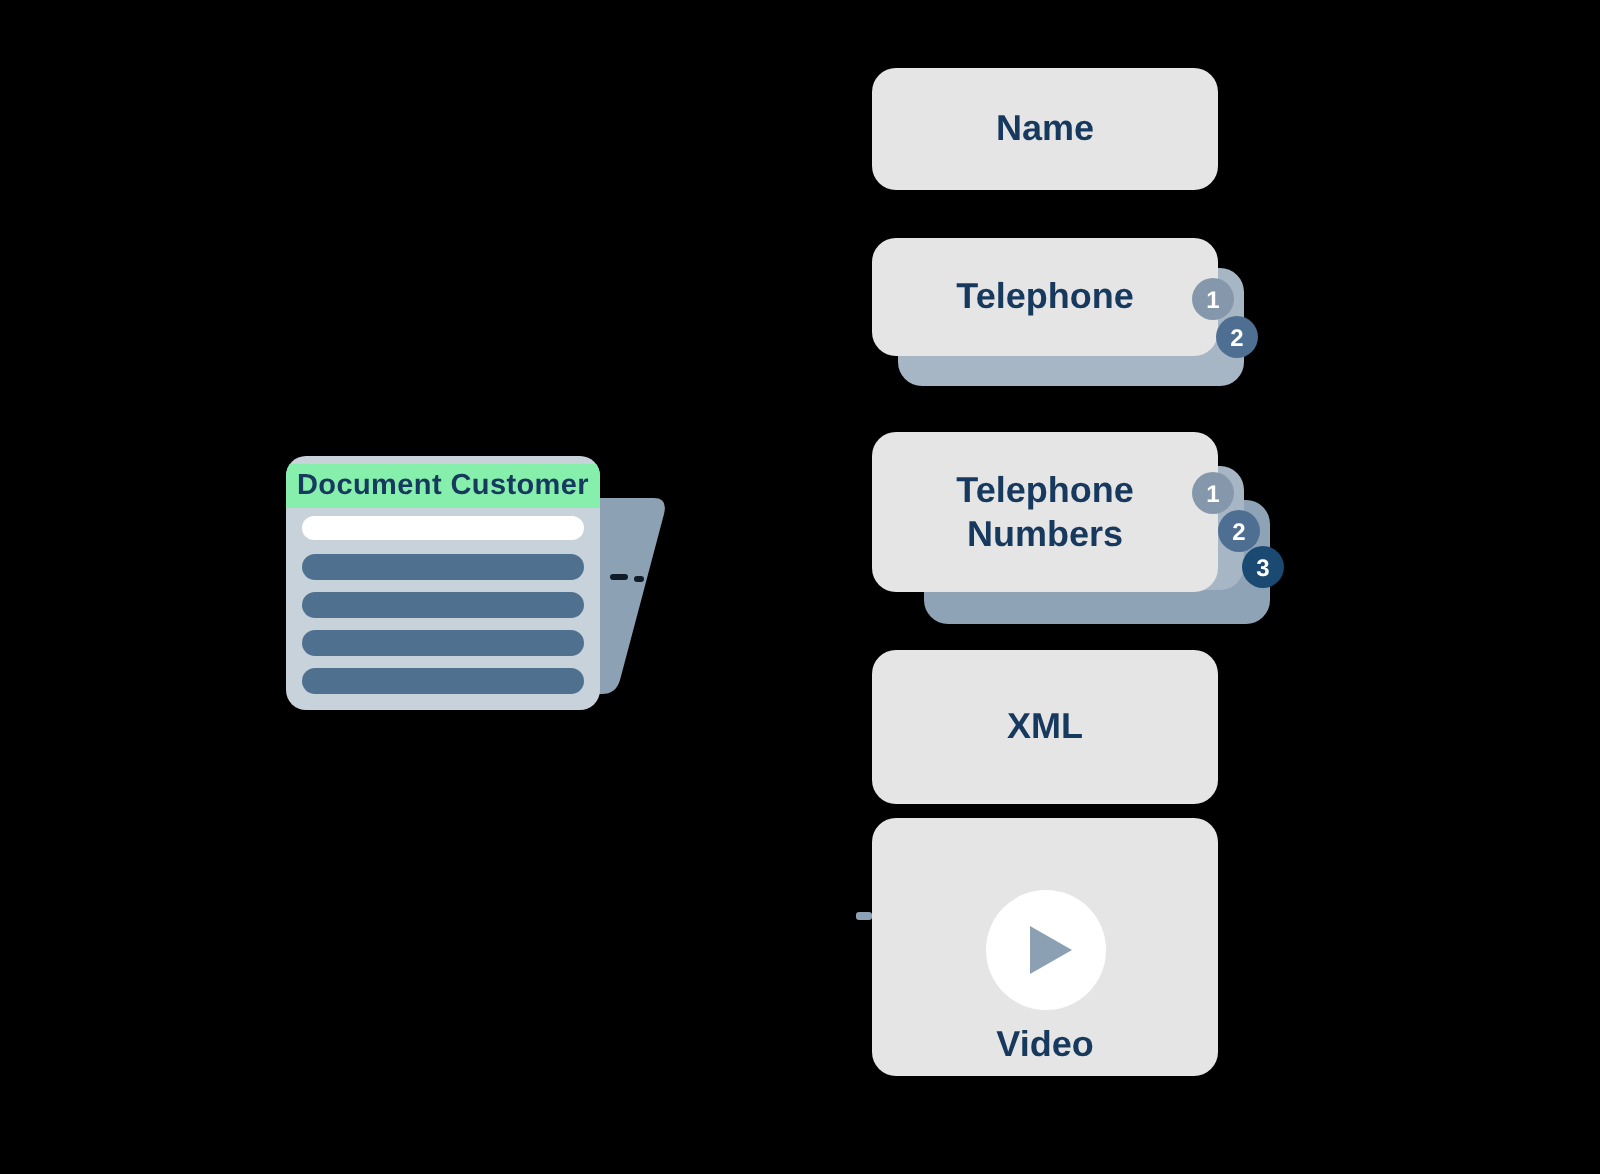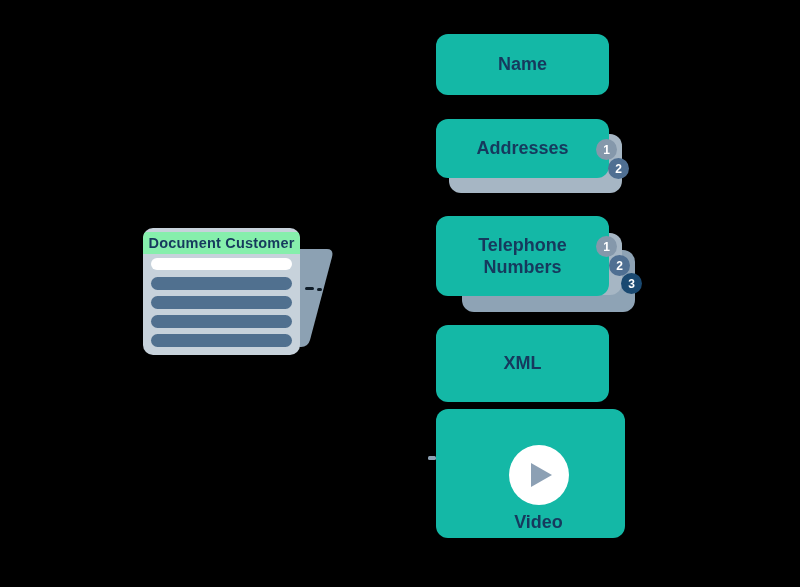--- a/index.html
+++ b/index.html
@@ -76,21 +76,21 @@
   }
   .dash.d1 { left: 305px; top: 287px; width: 9px; }
   .dash.d2 { left: 317px; top: 288px; width: 5px; }
   .dash.d3 { left: 428px; top: 456px; width: 8px; height: 4px; background: #8CA1B3; }
 
   
   .card {
     position: absolute;
     left: 436px;
     width: 173px;
-    background: #14b8a6;
+    background: #e5e5e5;
     border-radius: 12px;
     display: flex;
     align-items: center;
     justify-content: center;
     color: #16395D;
     font-size: 18px;
     font-weight: bold;
     z-index: 3;
   }
   .card .label {
@@ -101,21 +101,20 @@
   .card.addr  { top: 119px; height: 59px; }
   .card.tel   { top: 216px; height: 80px; }
   .card.tel .label { max-width: 130px; }
   .card.xml   { top: 325px; height: 77px; }
   .card.video {
     top: 409px;
     height: 129px;
     flex-direction: column;
     justify-content: flex-start;
     padding-top: 0;
-    padding-left: 16px;
   }
 
   .layer {
     position: absolute;
     width: 173px;
     border-radius: 12px;
   }
   .layer.l2 { background: #A6B6C4; z-index: 2; }
   .layer.l3 { background: #8EA3B5; z-index: 1; }
   .layer.addr-l2 { left: 449px; top: 134px; height: 59px; }
@@ -197,21 +196,21 @@
   </div>
 
   <div>
 
     <div class="card name">
       <span class="label">Name</span>
     </div>
 
     <div class="layer l2 addr-l2"></div>
     <div class="card addr">
-      <span class="label">Addresses</span>
+      <span class="label">Telephone</span>
     </div>
     <div class="badge t1 addr-1">1</div>
     <div class="badge t2 addr-2">2</div>
 
     <div class="layer l3 tel-l3"></div>
     <div class="layer l2 tel-l2"></div>
     <div class="card tel">
       <span class="label">Telephone Numbers</span>
     </div>
     <div class="badge t1 tel-1">1</div>

